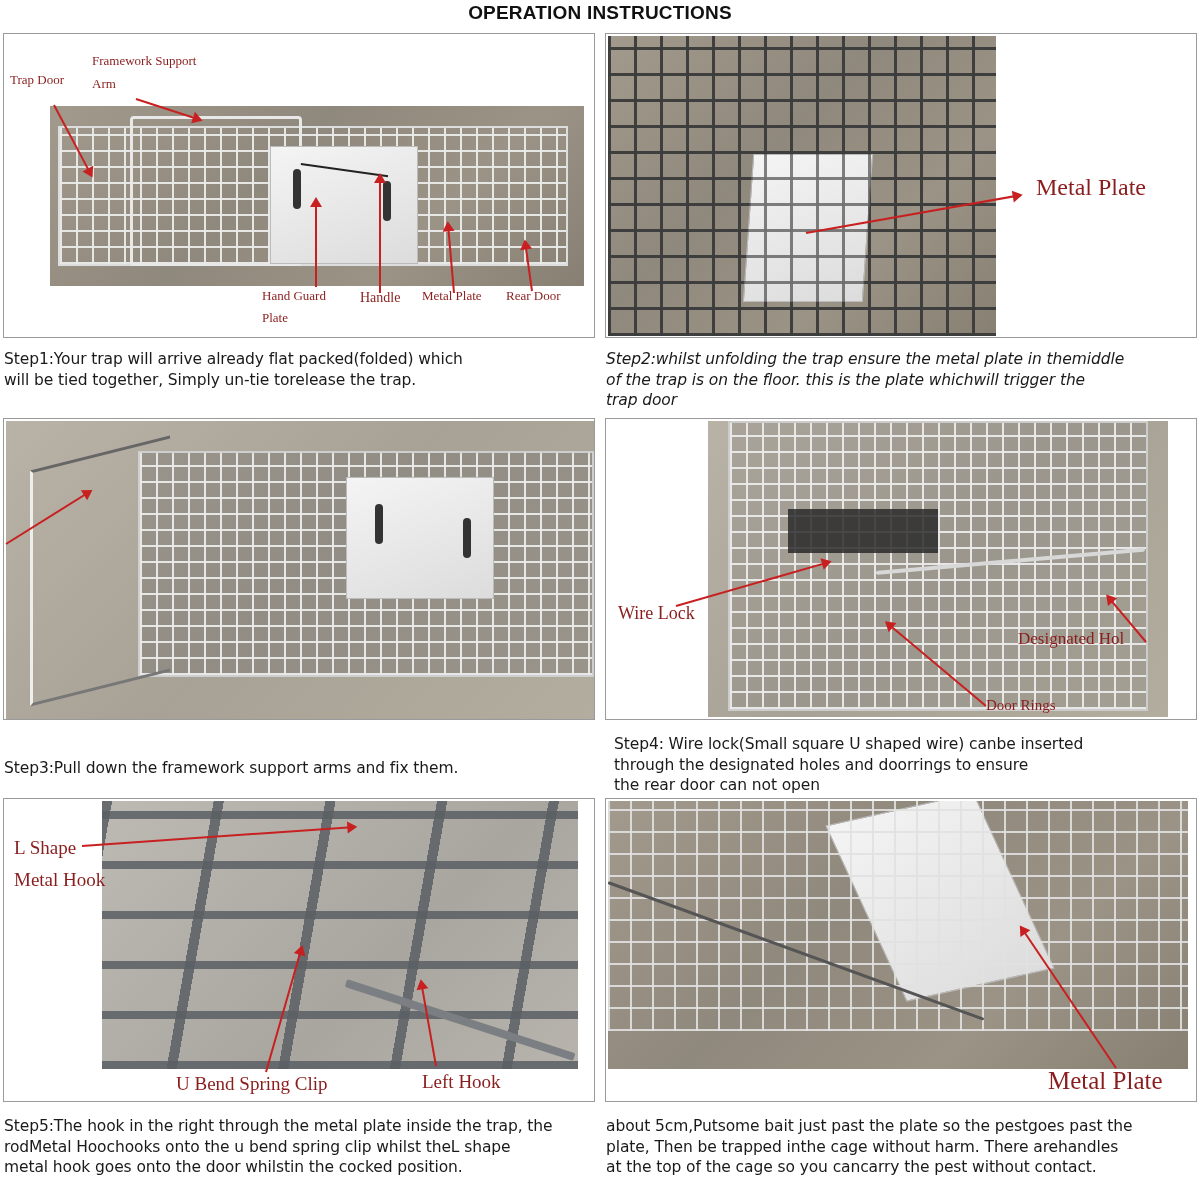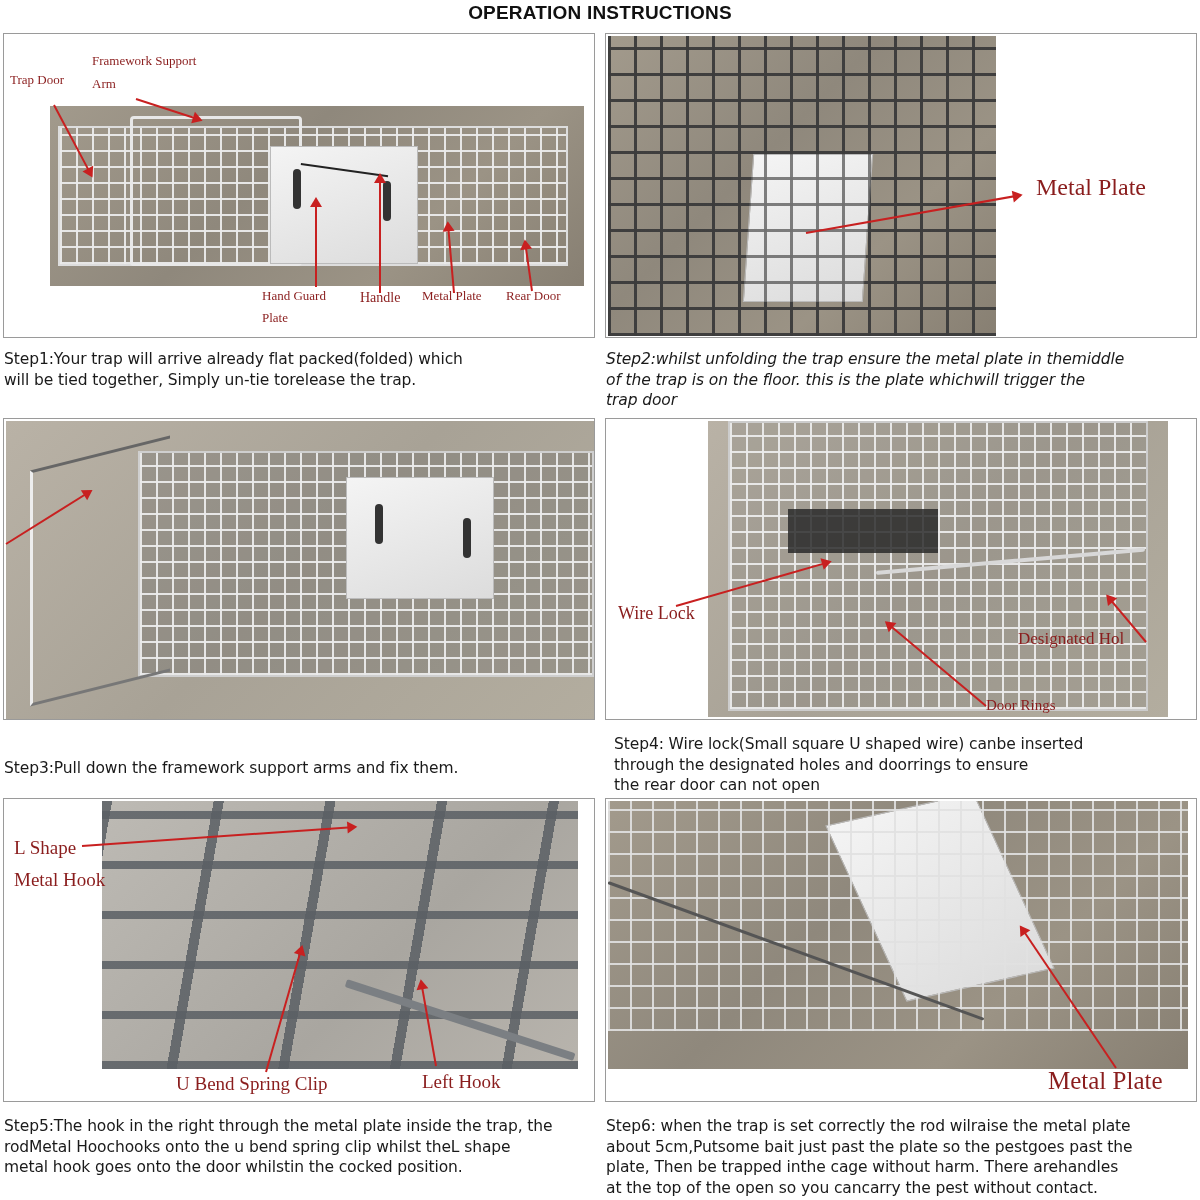--- a/index.html
+++ b/index.html
@@ -152,17 +152,16 @@
 <div class="panel" style="left:605px; top:798px; width:592px; height:304px;">
   <div class="photo concrete" style="left:2px; top:2px; width:580px; height:268px;">
     <div class="plate" style="left:252px; top:6px; width:160px; height:180px; transform:skewX(14deg) rotate(-12deg);"></div>
     <div class="mesh-dark" style="left:0; top:0; width:580px; height:230px; background-image:repeating-linear-gradient(90deg, rgba(225,225,225,0.9) 0 2px, transparent 2px 22px), repeating-linear-gradient(0deg, rgba(225,225,225,0.9) 0 2px, transparent 2px 22px);"></div>
     <div class="rod" style="left:0; top:80px; width:400px; height:3px; background:#555; transform:rotate(20deg);"></div>
   </div>
   <div class="arrow" style="left:510px; top:268px; width:170px; transform:rotate(-124deg);"></div>
   <div class="lbl" style="left:442px; top:268px; font-size:25px;">Metal Plate</div>
 </div>
 <div class="caption" style="left:606px; top:1116px;">
-  <span>Step6: when the trap is set correctly the rod wilraise the metal plate</span>
   <span>about 5cm,Putsome bait just past the plate so the pestgoes past the</span>
   <span>plate, Then be trapped inthe cage without harm. There arehandles</span>
-  <span>at the top of the open so you cancarry the pest without contact.</span>
+  <span>at the top of the cage so you cancarry the pest without contact.</span>
 </div>
 
 </body></html>

